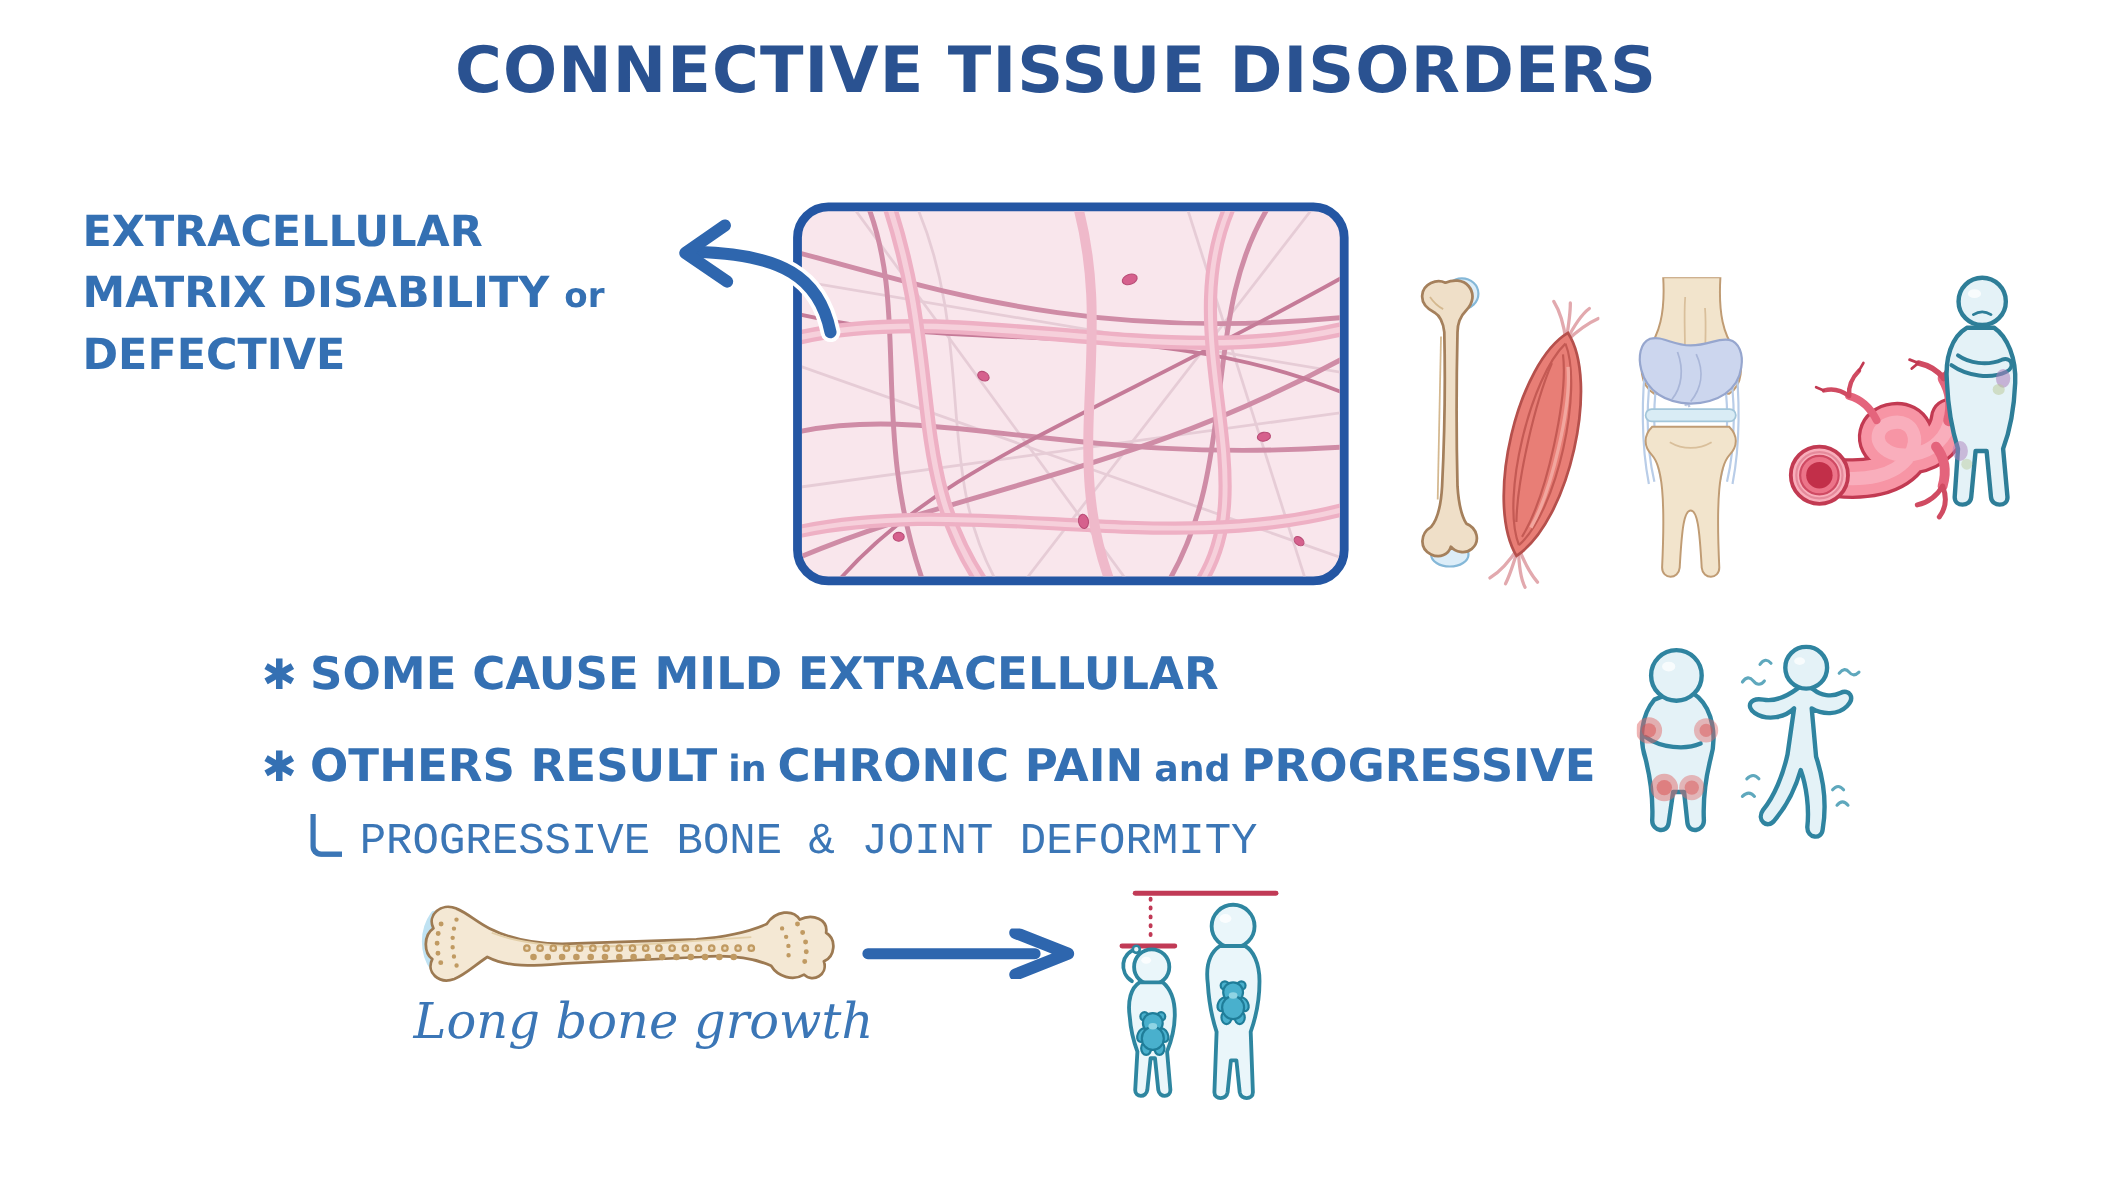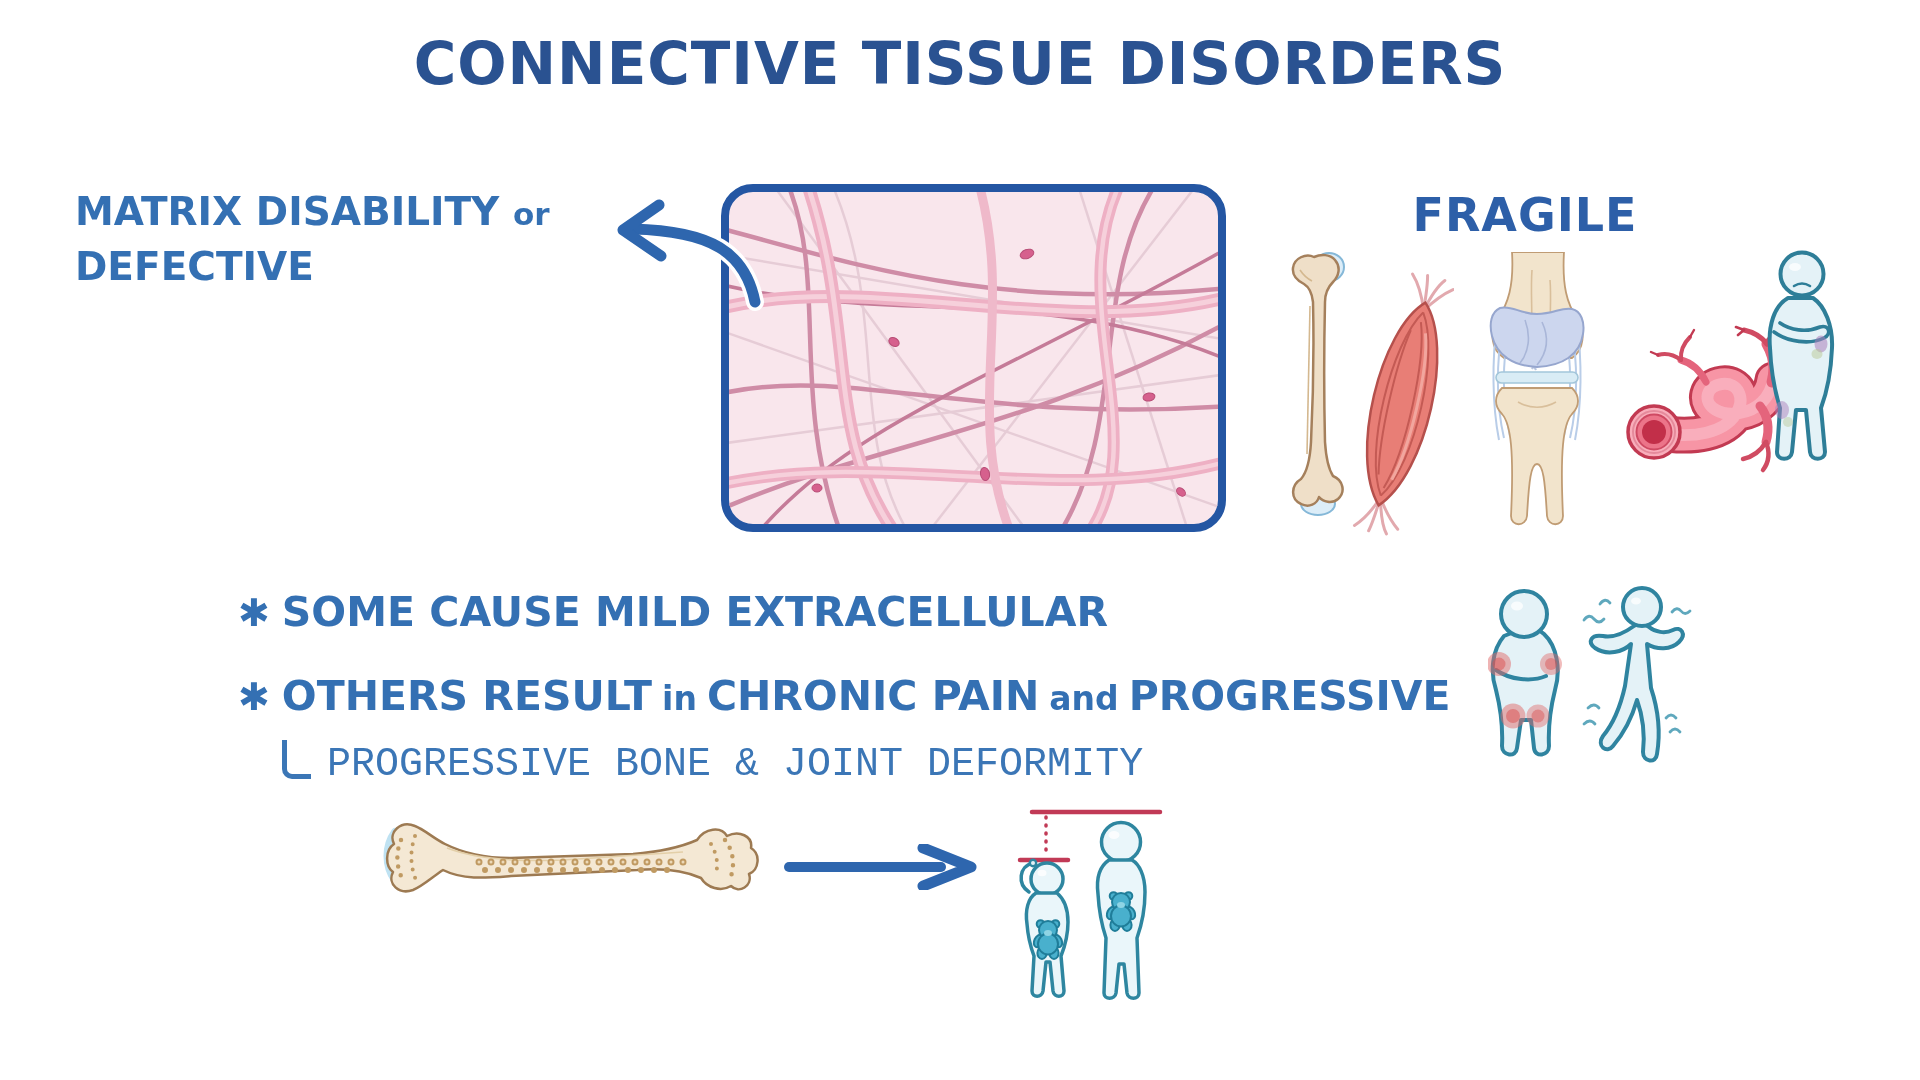--- a/index.html
+++ b/index.html
@@ -56,20 +56,21 @@
   }
 </style>
 </head>
 <body>
 
 <div class="canvas">
 
   <h1 class="title">CONNECTIVE TISSUE DISORDERS</h1>
 
   <div class="left-note">
+    <div><span>EXTRACELLULAR</span></div>
     <div><span>MATRIX DISABILITY</span>
          <span class="conj">or</span></div>
     <div><span>DEFECTIVE</span></div>
   </div>
 
   <div class="matrix-box">
     <svg viewBox="0 0 489 332" preserveAspectRatio="none">
       <g stroke="#e6ccd6" stroke-width="2.5" fill="none">
         <path d="M-10 62 L499 148"></path>
           <path d="M42 -10 L300 342"></path>
@@ -116,21 +117,20 @@
     <svg viewBox="0 0 175 115">
       <g fill="none" stroke-linecap="round" stroke-linejoin="round">
         <path d="M162 104 C 152 54 118 33 40 31" stroke="#ffffff" stroke-width="18"></path>
         <polyline points="66,7 30,32 68,58" stroke="#ffffff" stroke-width="18"></polyline>
         <path d="M162 104 C 152 54 118 33 40 31" stroke="#2e66ae" stroke-width="11"></path>
         <polyline points="66,7 30,32 68,58" stroke="#2e66ae" stroke-width="11"></polyline>
       </g>
     </svg>
   </div>
 
-  <div class="fragile-label">FRAGILE</div>
 
   <div class="abs" style="left:1280px; top:246px; width:72px; height:274px;">
     <svg viewBox="0 0 72 274">
       <ellipse cx="49" cy="21" rx="15" ry="14" fill="#dcedf8" stroke="#85b8d8" stroke-width="2"></ellipse>
       <ellipse cx="38" cy="258" rx="17" ry="11" fill="#dcedf8" stroke="#85b8d8" stroke-width="2"></ellipse>
       <path d="M34 11 C 26 7 14 12 13 22 C 12 30 18 35 24 38 C 29 41 32 47 33 56 C 34 100 33 155 31 196 C 30 214 27 226 21 233 C 11 239 10 253 21 258 C 29 262 37 258 39 251 C 43 256 52 258 58 253 C 66 246 63 234 53 230 C 48 222 46 212 45 196 C 44 155 44 100 45 56 C 45 47 48 41 53 36 C 59 30 61 21 55 14 C 50 8 41 8 34 11 Z" fill="#efdfc8" stroke="#a5805c" stroke-width="2.5" stroke-linejoin="round"></path>
       <path d="M30 60 C 29 120 28 170 27 208" stroke="#d4b88f" stroke-width="1.6" fill="none"></path>
       <path d="M20 24 C 24 30 28 33 32 35" stroke="#d4b88f" stroke-width="1.6" fill="none"></path>
     </svg>
   </div>
@@ -277,20 +277,21 @@
       <path d="M96 44 H 302" stroke="#c09a62" stroke-width="7" stroke-dasharray="0 12" stroke-linecap="round"></path>
       <path d="M102 52 H 296" stroke="#c09a62" stroke-width="6" stroke-dasharray="0 13" stroke-linecap="round"></path>
       <path d="M96 44 H 302" stroke="#ecd9b8" stroke-width="3" stroke-dasharray="0 12" stroke-linecap="round"></path>
       <path d="M18 22 C 13 34 13 48 19 60" stroke="#c09a62" stroke-width="4.5" stroke-dasharray="0 9" stroke-linecap="round" fill="none"></path>
       <path d="M32 18 C 27 32 27 48 33 62" stroke="#c09a62" stroke-width="4" stroke-dasharray="0 8.5" stroke-linecap="round" fill="none"></path>
       <path d="M342 22 C 350 32 352 46 348 58" stroke="#c09a62" stroke-width="4.5" stroke-dasharray="0 9" stroke-linecap="round" fill="none"></path>
       <path d="M328 26 C 334 36 336 48 332 58" stroke="#c09a62" stroke-width="4" stroke-dasharray="0 8.5" stroke-linecap="round" fill="none"></path>
     </svg>
   </div>
 
+  <div class="bone-caption">Long bone growth</div>
 
   <div class="abs" style="left:783px; top:844px; width:206px; height:46px;">
     <svg viewBox="0 0 206 46">
       <g fill="none" stroke="#2e66ae" stroke-linecap="round" stroke-linejoin="round">
         <path d="M6 23 H 158" stroke-width="10"></path>
         <polyline points="140,4 188,23 140,42" stroke-width="11"></polyline>
       </g>
     </svg>
   </div>
 

